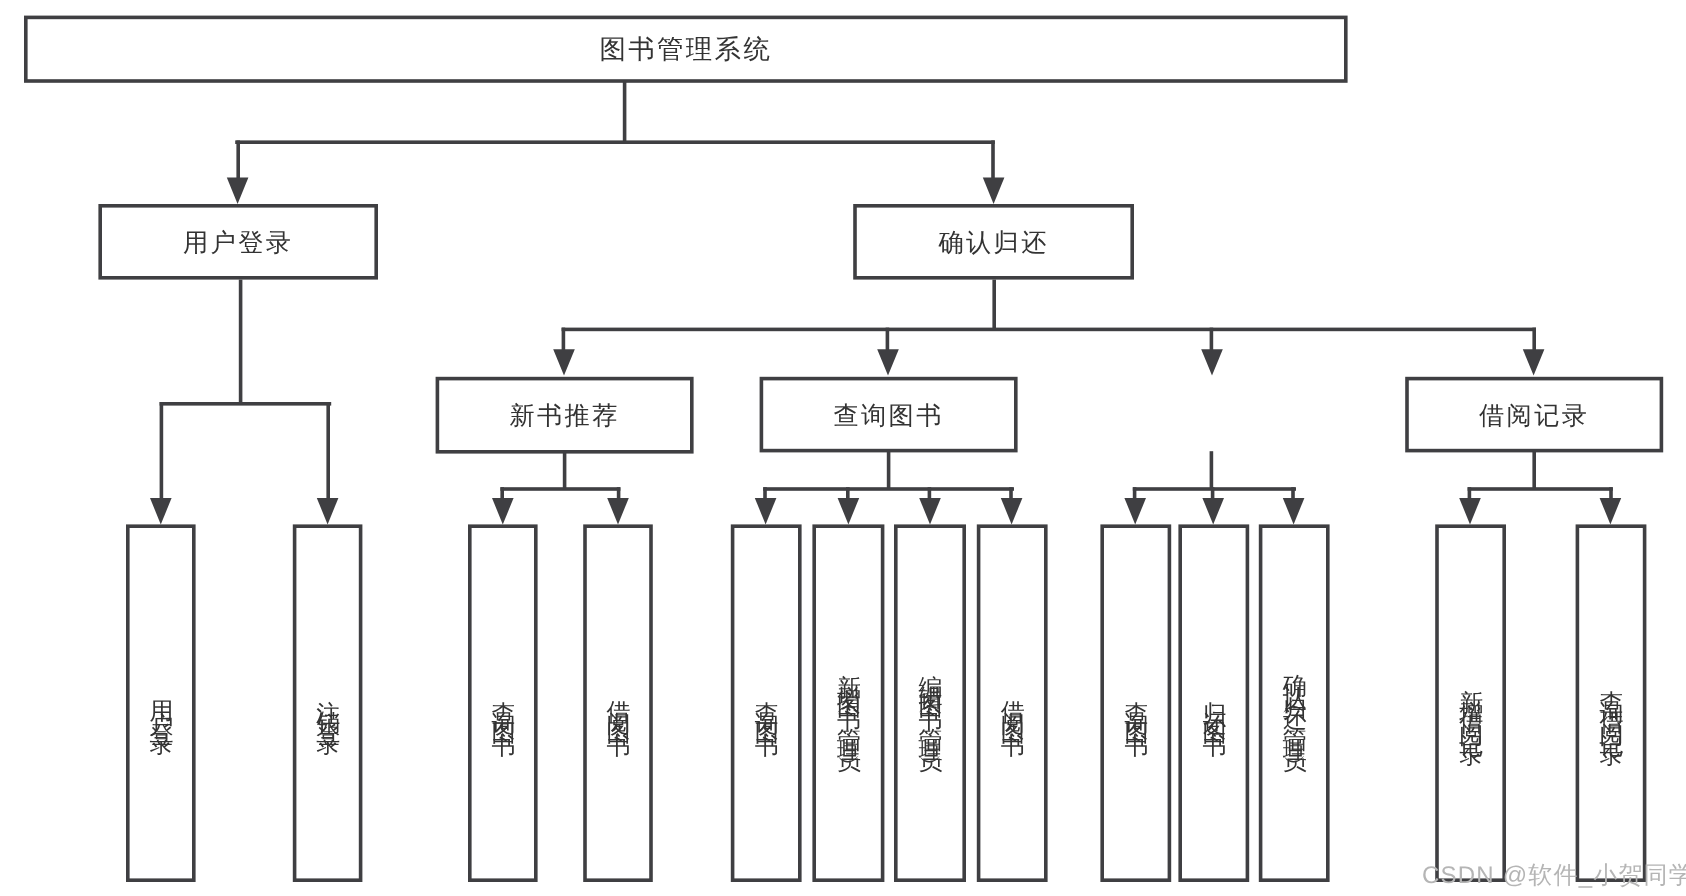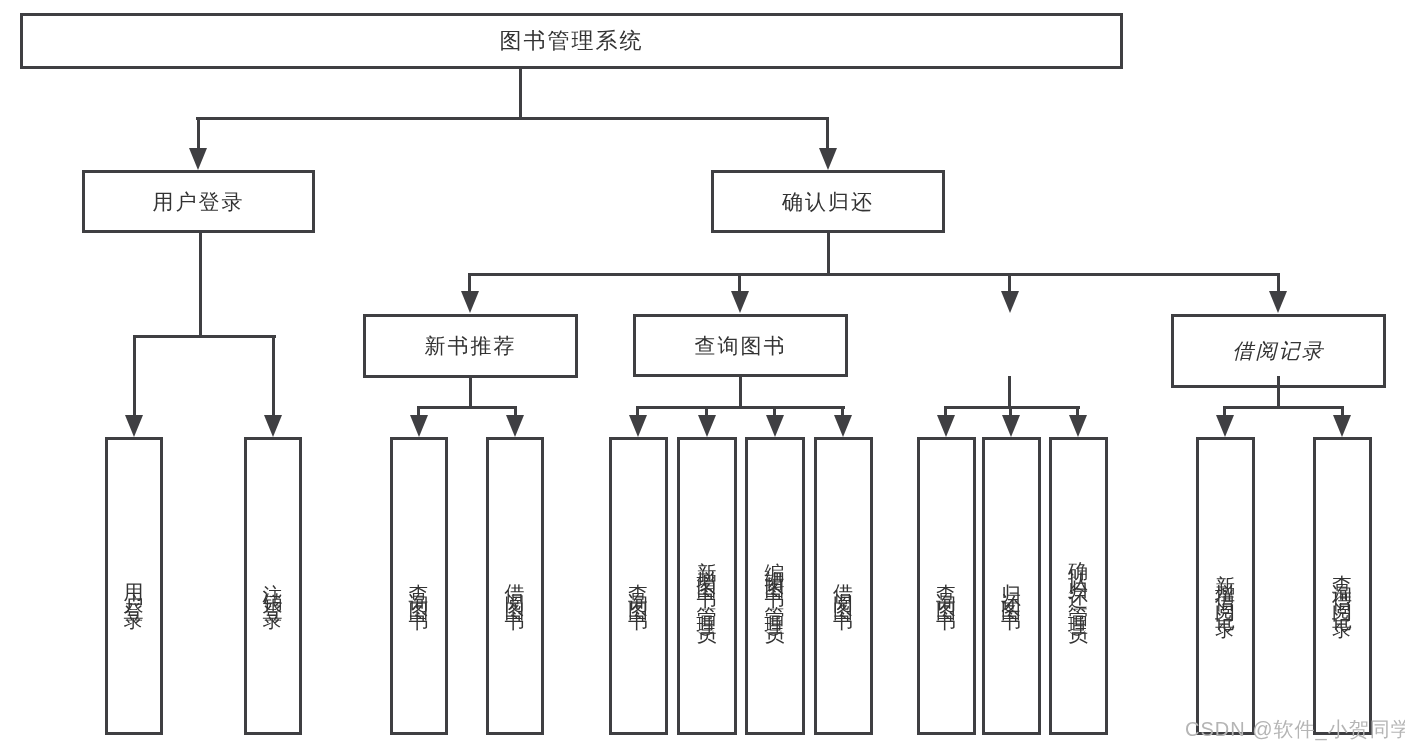--- a/index.html
+++ b/index.html
@@ -76,21 +76,21 @@
 
   <div class="box h" style="left:363px; top:314px; width:215px; height:64px;">
     <span>新书推荐</span>
   </div>
 
   <div class="box h" style="left:633px; top:314px; width:215px; height:63px;">
     <span>查询图书</span>
   </div>
 
 
-  <div class="box h" style="left:1171px; top:314px; width:215px; height:74px;font-style:italic;">
+  <div class="box h" style="left:1171px; top:314px; width:215px; height:63px;">
     <span>借阅记录</span>
   </div>
 
   <div class="box v" style="left:105px; top:437px; width:58px; height:298px;">
     <span>用户登录</span>
   </div>
   <div class="box v" style="left:244px; top:437px; width:58px; height:298px;">
     <span>注销登录</span>
   </div>
 

